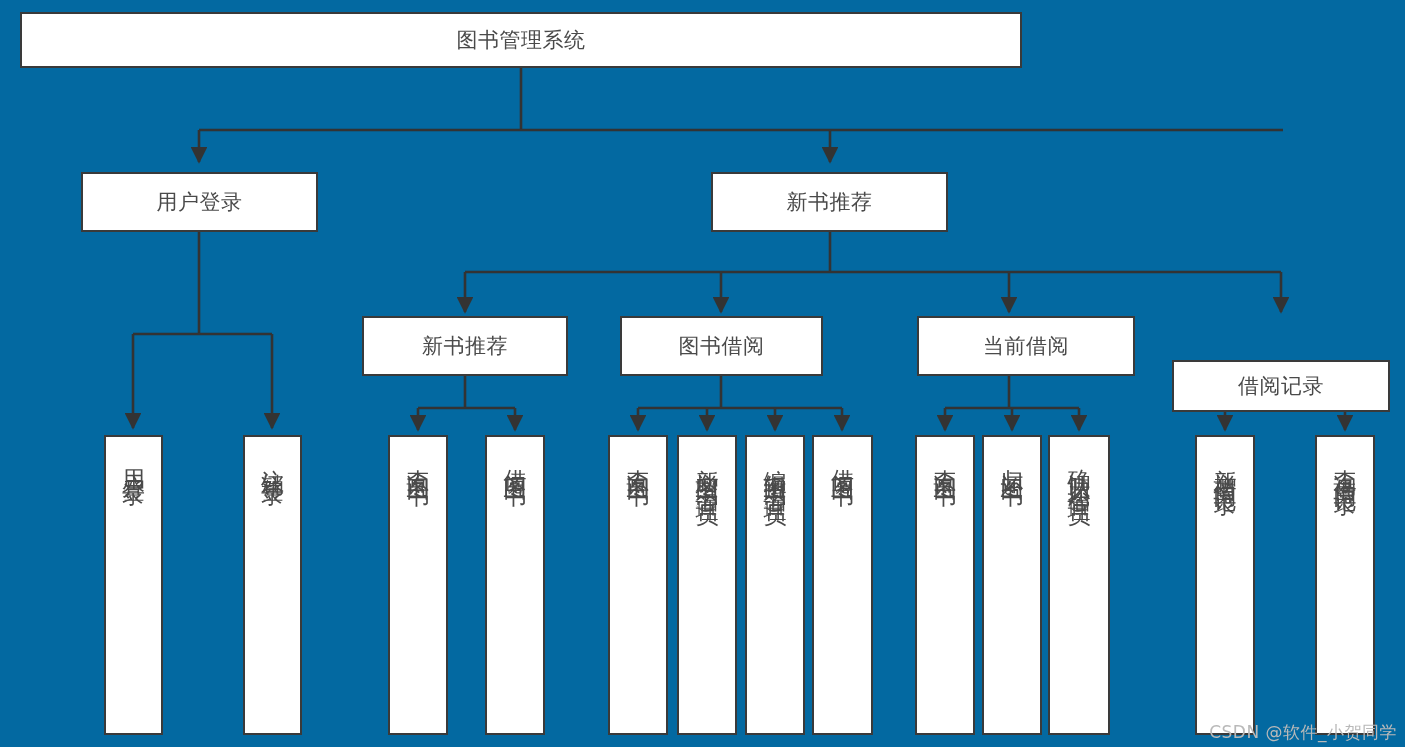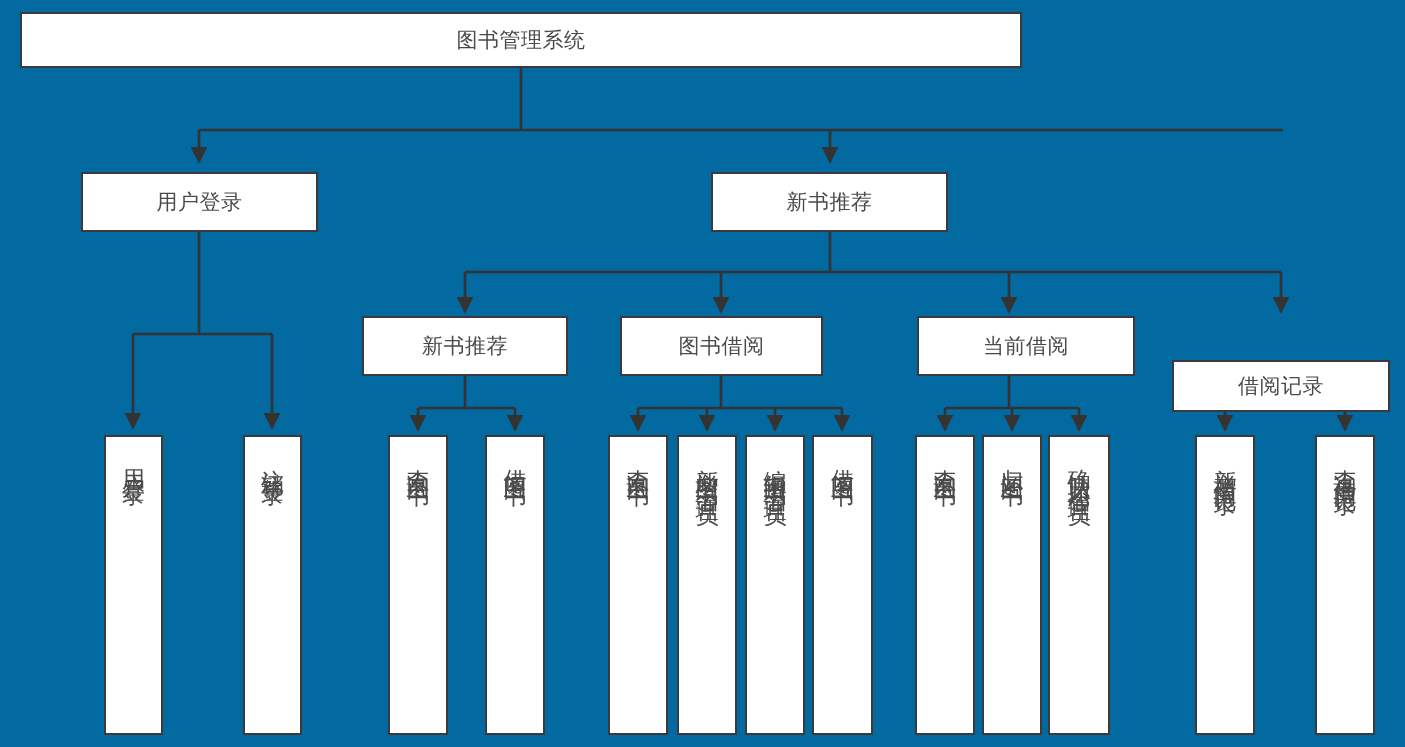--- a/index.html
+++ b/index.html
@@ -185,14 +185,15 @@
     <span class="label">确认归还（管理员）</span>
   </div>
 
   <div class="node vert" style="left:1195px; top:435px; width:60px; height:300px;">
     <span class="label">新增借阅记录</span>
   </div>
   <div class="node vert" style="left:1315px; top:435px; width:60px; height:300px;">
     <span class="label">查询借阅记录</span>
   </div>
 
+  <div id="watermark">CSDN @软件_小贺同学</div>
 
 </div>
 
 </body></html>

